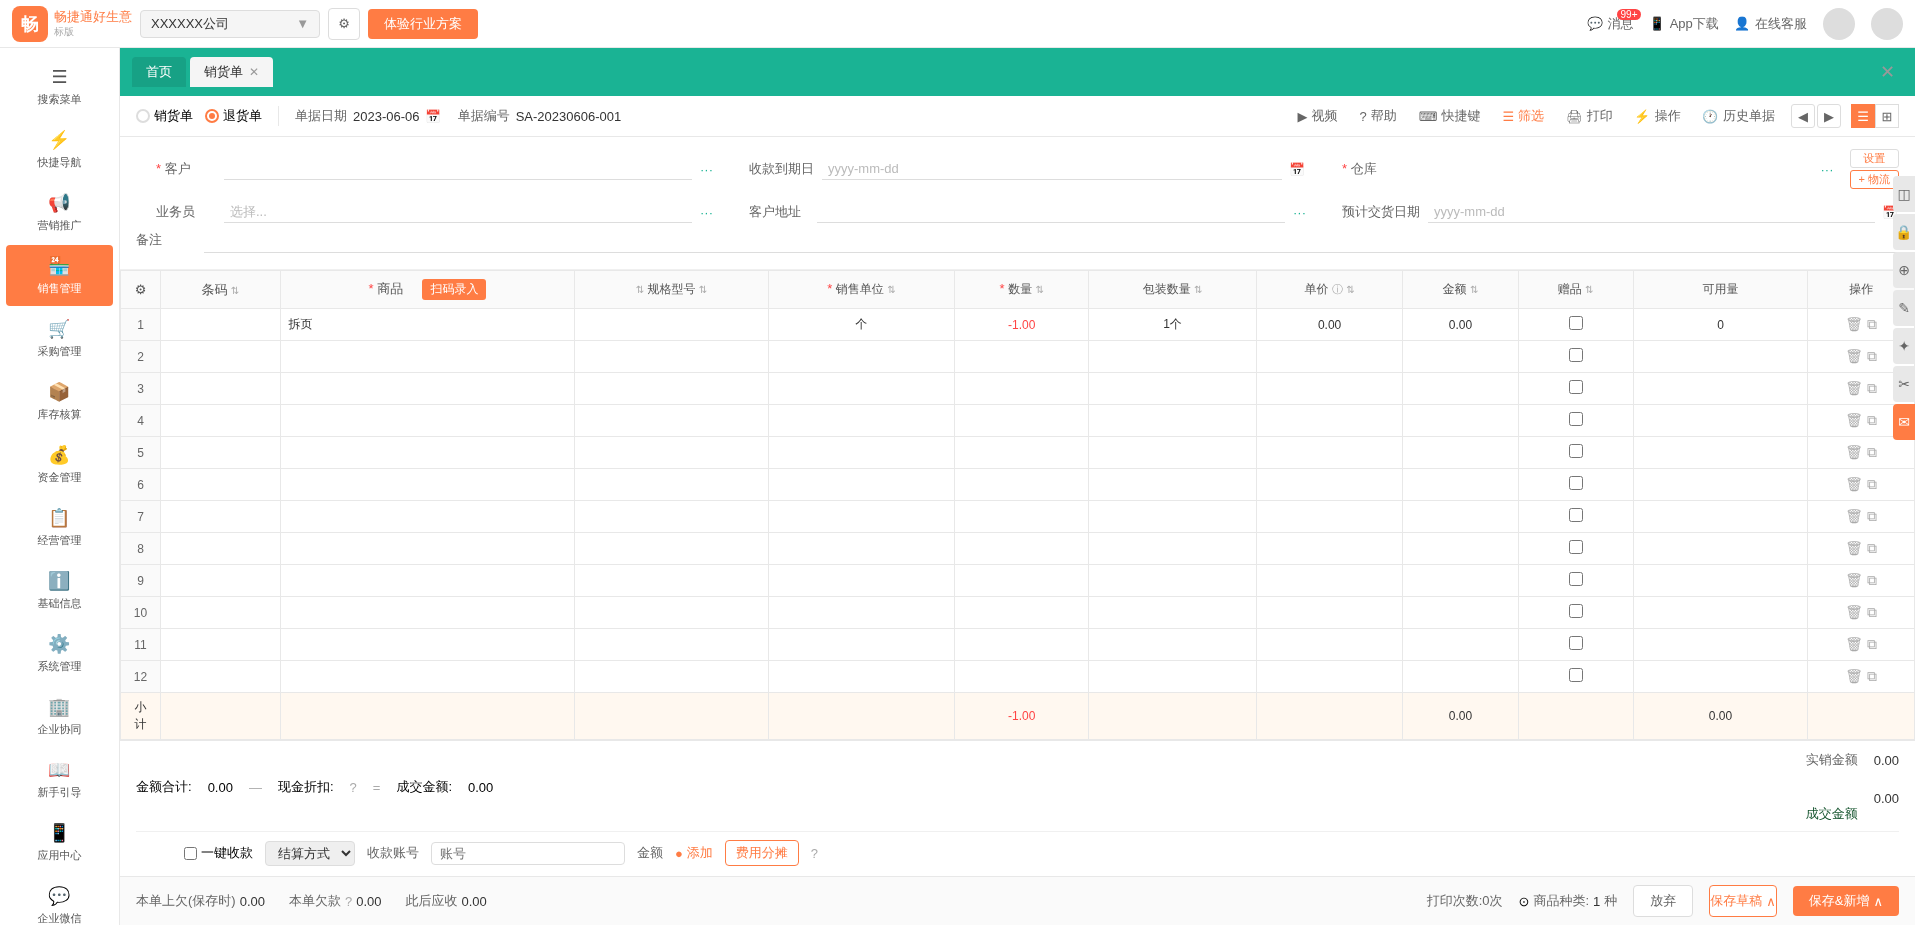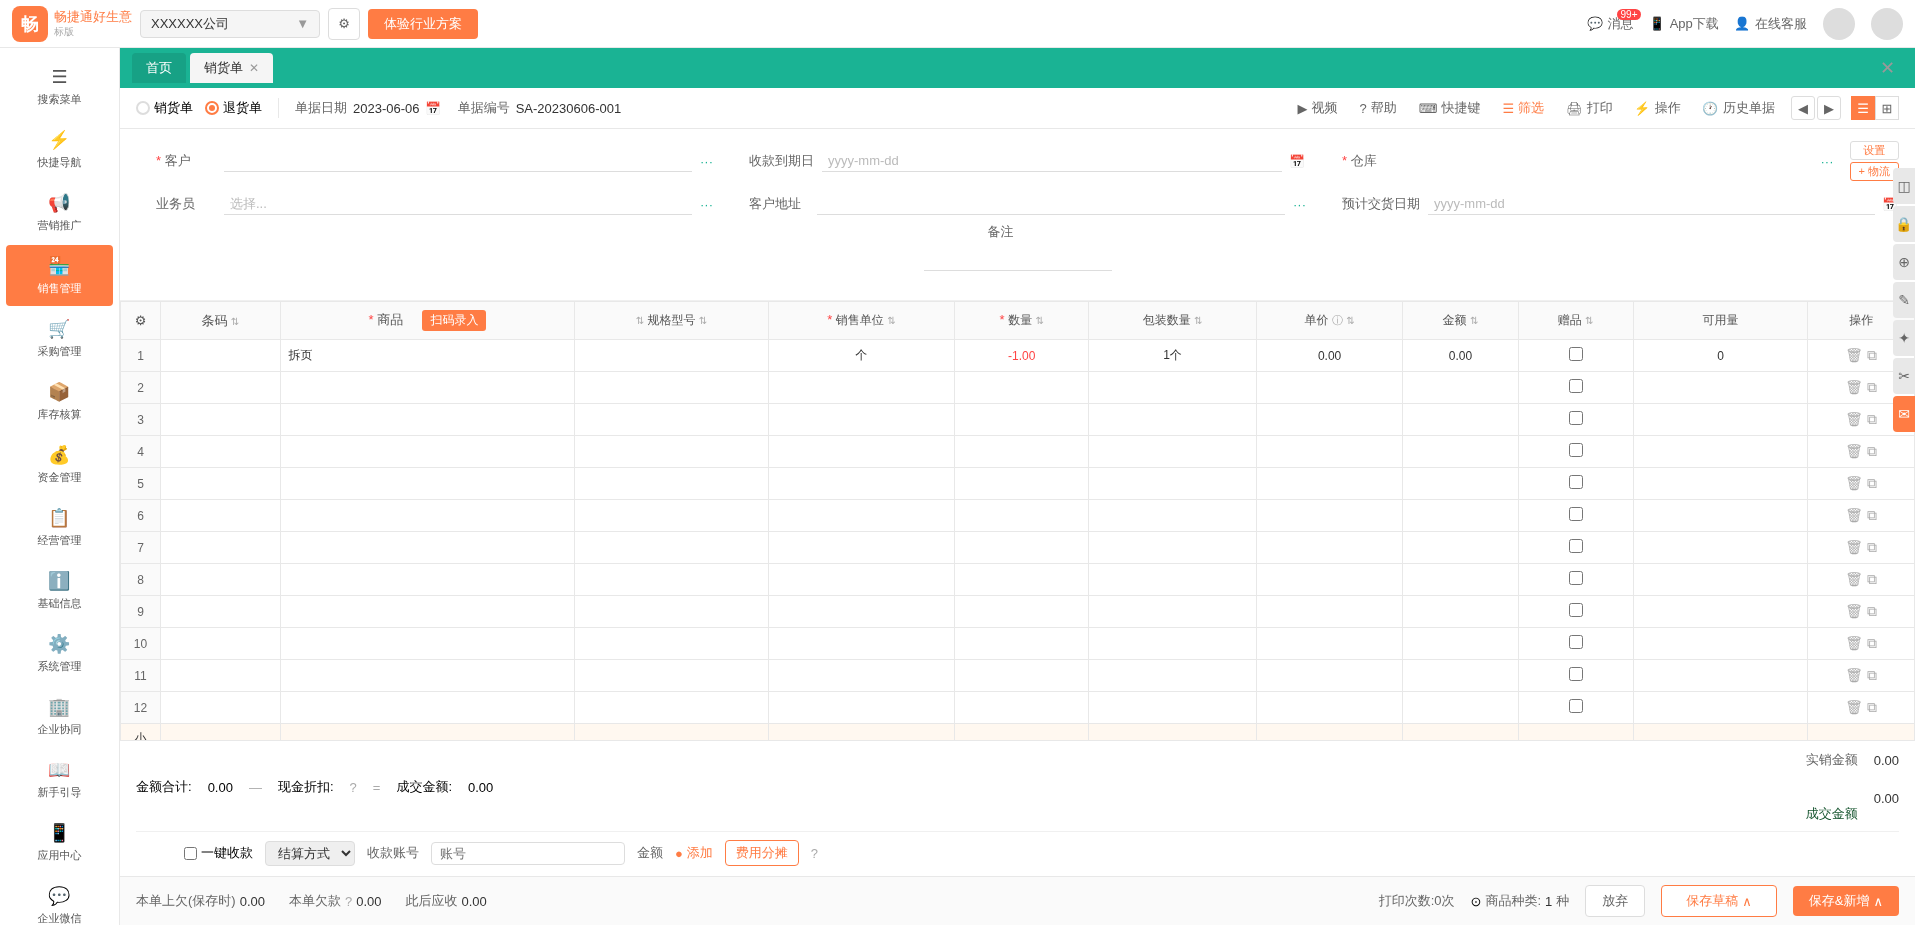--- a/index.html
+++ b/index.html
@@ -30,21 +30,21 @@
     .sidebar { width: 120px; background: #fff; border-right: 1px solid #e8e8e8; display: flex; flex-direction: column; padding: 8px 0; gap: 2px; overflow-y: auto; }
     .sidebar-item { display: flex; flex-direction: column; align-items: center; padding: 10px 8px; cursor: pointer; border-radius: 4px; margin: 0 6px; gap: 4px; color: #555; }
     .sidebar-item.active { background: #ff7c44; color: white; }
     .sidebar-item .icon { font-size: 18px; }
     .sidebar-item .label { font-size: 11px; text-align: center; }
 
     
     .main { flex: 1; display: flex; flex-direction: column; overflow: hidden; }
 
     
-    .tab-bar { display: flex; align-items: center; background: #1ab394; padding: 0 12px; height: 40px; gap: 4px; }
+    .tab-bar { display: flex; align-items: center; background: #1ab394; padding: 0 12px; height: 48px; gap: 4px; }
     .tab { display: flex; align-items: center; gap: 6px; padding: 6px 14px; border-radius: 4px 4px 0 0; cursor: pointer; color: rgba(255,255,255,0.8); font-size: 13px; }
     .tab.active { background: #f5f5f5; color: #333; }
     .tab.home { background: #17a185; color: white; }
     .tab .close-icon { font-size: 12px; color: #999; cursor: pointer; }
 
     
     .sub-toolbar { display: flex; align-items: center; padding: 8px 16px; background: #fff; border-bottom: 1px solid #e8e8e8; gap: 16px; flex-wrap: wrap; }
     .radio-group { display: flex; align-items: center; gap: 12px; }
     .radio-item { display: flex; align-items: center; gap: 4px; cursor: pointer; }
     .radio-dot { width: 14px; height: 14px; border-radius: 50%; border: 2px solid #ddd; display: flex; align-items: center; justify-content: center; }
@@ -97,21 +97,21 @@
     .expense-btn { border: 1px solid #ff7c44; color: #ff7c44; background: #fff; border-radius: 4px; padding: 3px 10px; cursor: pointer; }
     .question-sm { color: #aaa; cursor: pointer; }
 
     
     .bottom-bar { display: flex; align-items: center; padding: 8px 16px; background: #fafafa; border-top: 1px solid #e8e8e8; gap: 24px; }
     .bottom-stat { display: flex; align-items: center; gap: 4px; color: #666; }
     .bottom-stat .value { color: #333; font-weight: 500; }
     .bottom-stat .question { color: #aaa; cursor: pointer; }
     .bottom-right { margin-left: auto; display: flex; align-items: center; gap: 16px; }
     .abandon-btn { border: 1px solid #ddd; background: #fff; color: #666; border-radius: 4px; padding: 6px 16px; cursor: pointer; }
-    .save-draft-btn { border: 1px solid #ff7c44; background: #fff; color: #ff7c44; border-radius: 4px; padding: 6px 24px; cursor: pointer; display: flex; align-items: center; gap: 4px; }
+    .save-draft-btn { border: 1px solid #ff7c44; background: #fff; color: #ff7c44; border-radius: 4px; padding: 6px 0; cursor: pointer; display: flex; align-items: center; gap: 4px; }
     .save-new-btn { background: #ff7c44; color: white; border: none; border-radius: 4px; padding: 6px 16px; cursor: pointer; display: flex; align-items: center; gap: 4px; }
 
     
     .content-wrapper { position: relative; flex: 1; overflow: hidden; display: flex; flex-direction: column; }
     .th-info { color: #aaa; font-size: 11px; cursor: pointer; }
 
     .close-x { color: #999; cursor: pointer; font-size: 18px; margin-left: auto; padding: 4px 8px; }
   </style>
 </head>
 <body>
@@ -328,21 +328,21 @@
             <input class="form-input" style="flex: 1 1 0%; border-top: none; border-right: none; border-left: none; border-image: initial; border-bottom: 1px solid rgb(221, 221, 221); outline: none; padding: 3px 6px;">
             <span class="form-dots">···</span>
           </div>
           <div class="form-row">
             <span class="form-label">预计交货日期</span>
             <input class="form-input" placeholder="yyyy-mm-dd" style="flex: 1 1 0%; border-top: none; border-right: none; border-left: none; border-image: initial; border-bottom: 1px solid rgb(221, 221, 221); outline: none; padding: 3px 6px;">
             <span class="form-calendar">📅</span>
           </div>
         </div>
 
-        <div style="display:flex;align-items:center;gap:8px;padding:8px 0 29px;flex-direction:column;">
+        <div style="display:flex;align-items:flex-start;gap:8px;padding:8px 0 16px;">
           <span style="color:#666;min-width:60px;">备注</span>
           <input style="flex: 1 1 0%; border-top: none; border-right: none; border-left: none; border-image: initial; border-bottom: 1px solid rgb(221, 221, 221); outline: none; padding: 3px 6px;">
         </div>
       </div>
 
       <div style="flex:1;overflow-y:auto;background:#fff;">
         <table class="data-table">
           <thead>
             <tr>
               <th><span>⚙</span></th>

